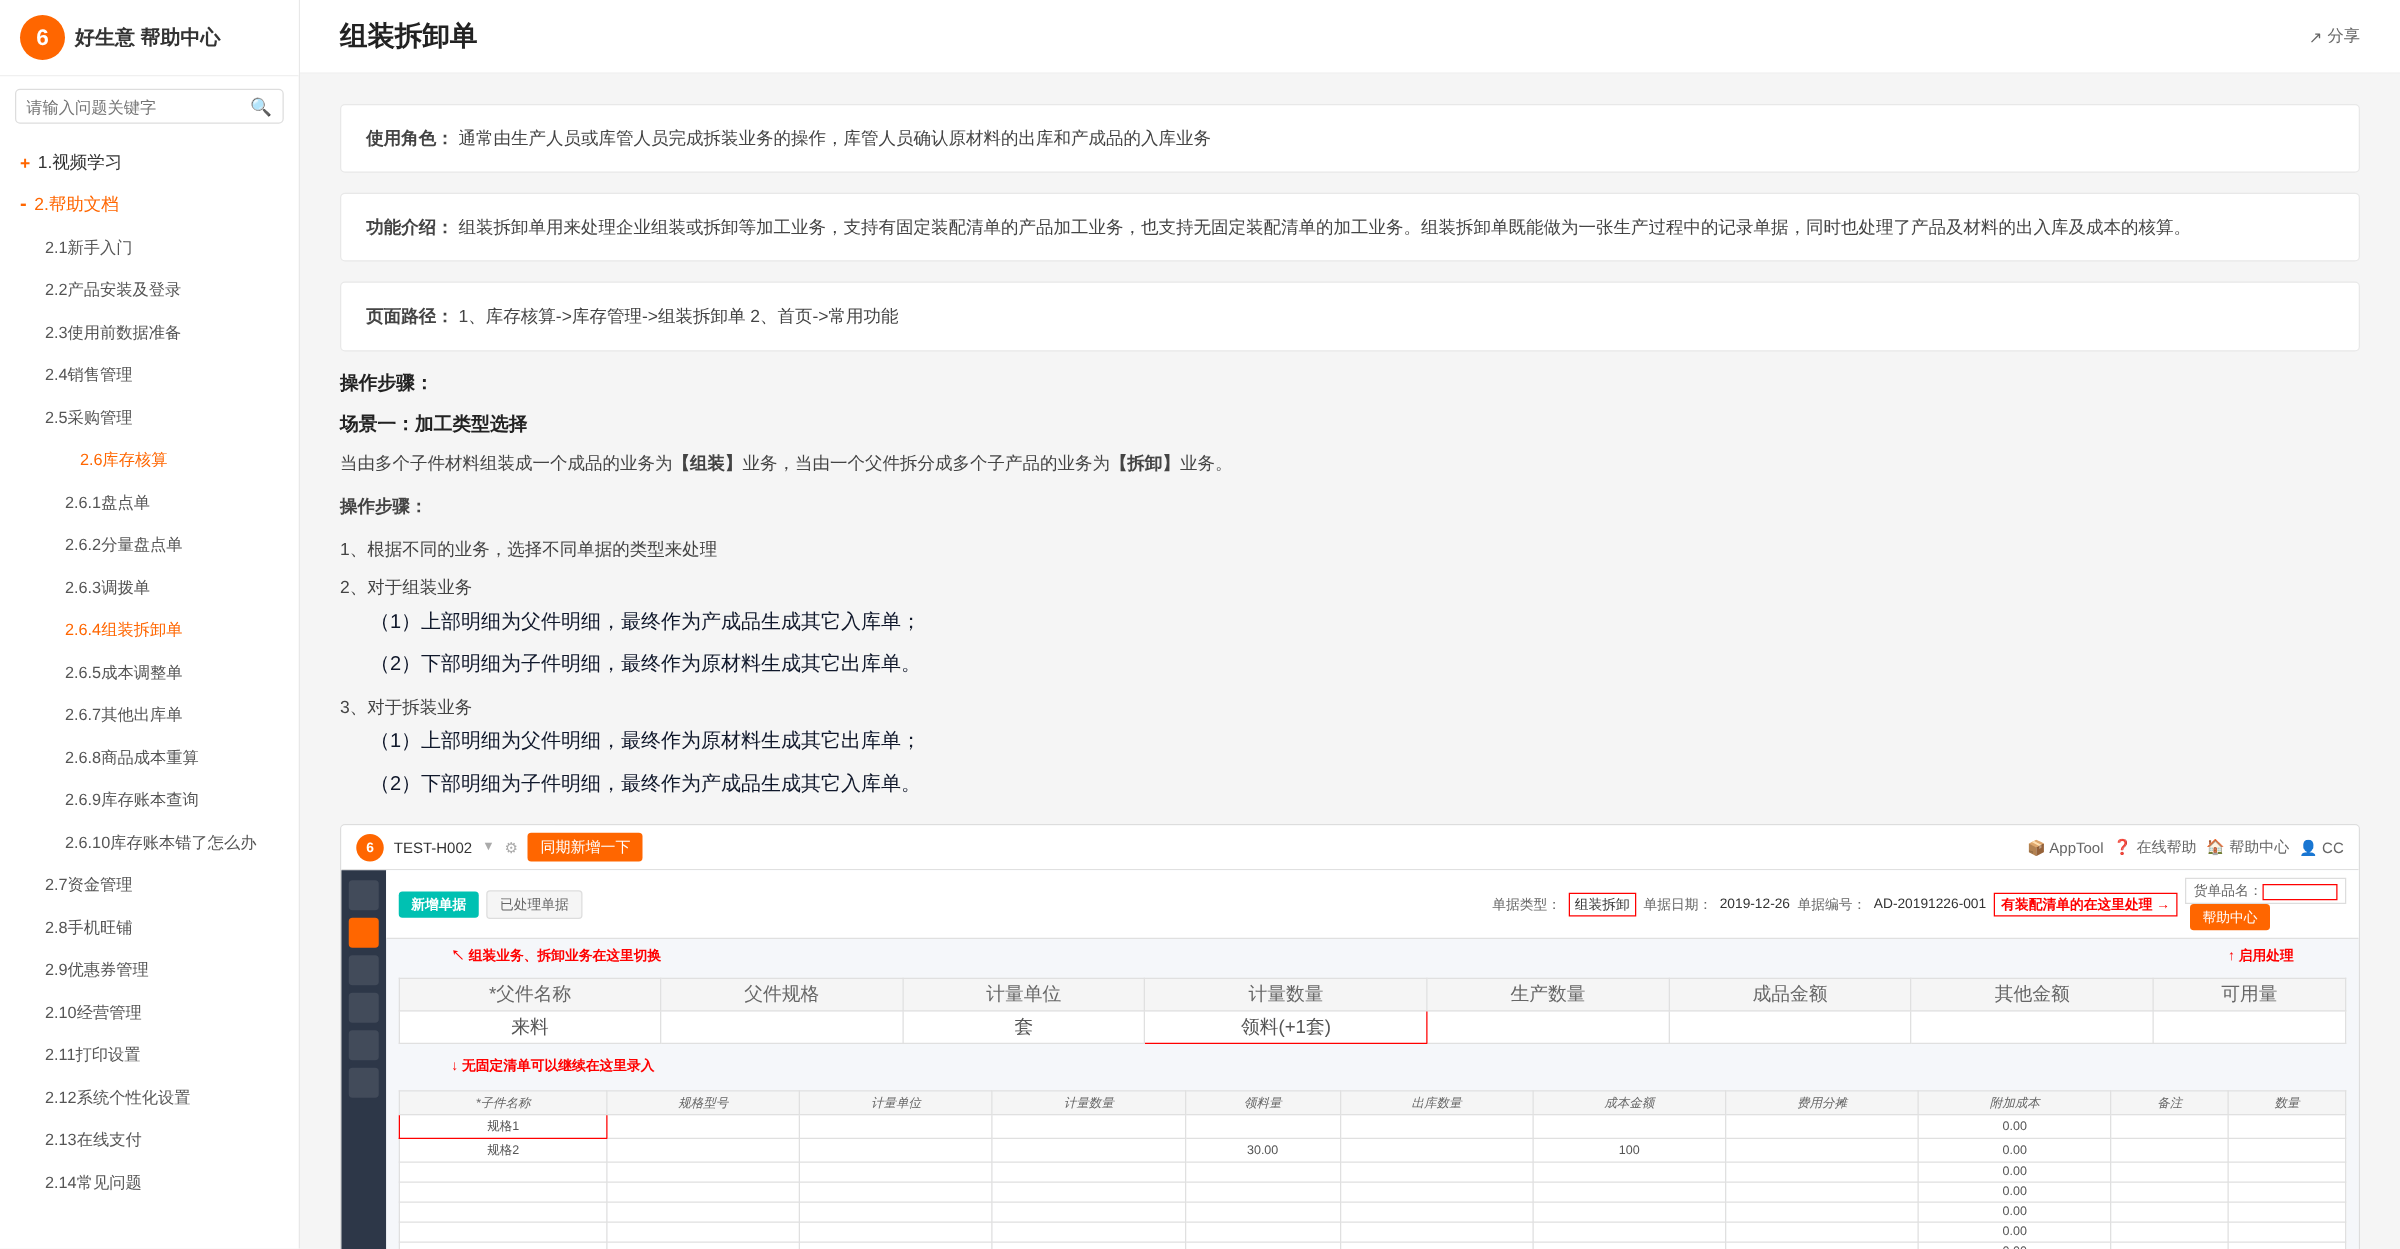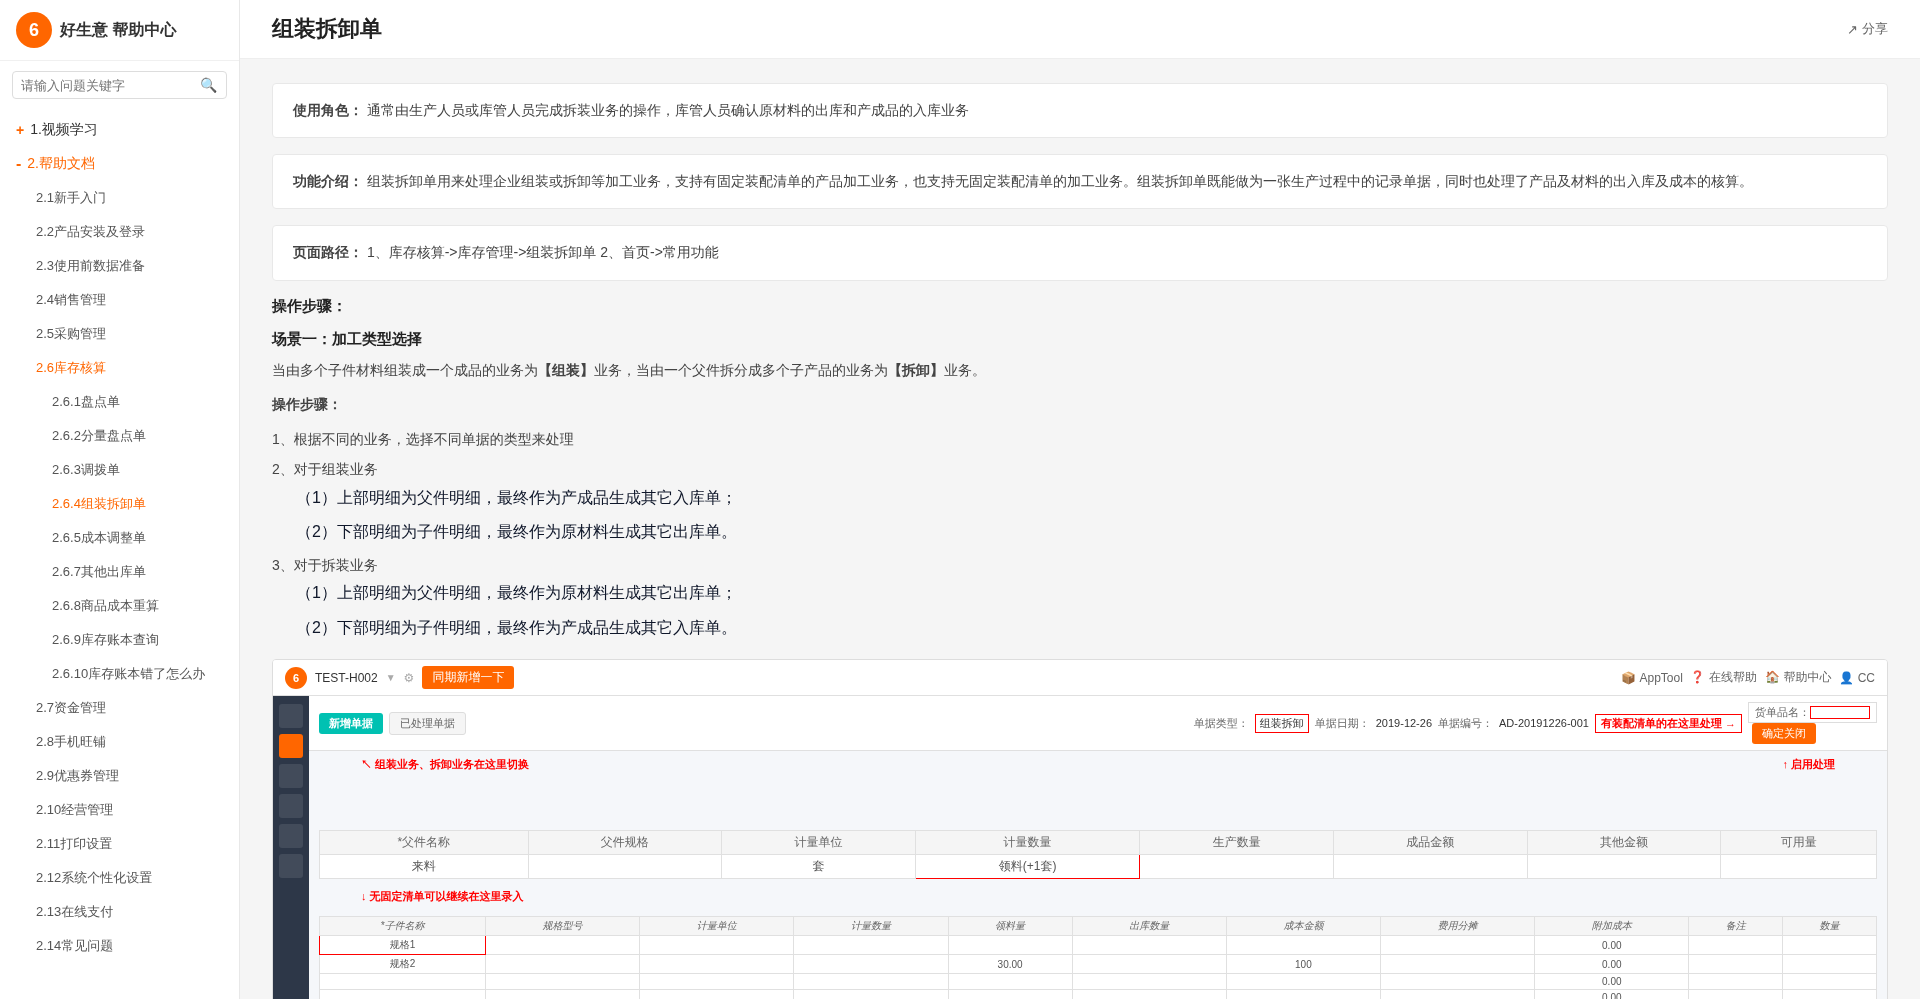--- a/index.html
+++ b/index.html
@@ -44,21 +44,21 @@
       border: none; outline: none; flex: 1; font-size: 13px; color: #15803d;
       background: transparent;
     }
     .search-icon { color: #aaa; font-size: 14px; cursor: pointer; }
     .sidebar-nav { flex: 1; overflow-y: auto; padding: 4px 0 16px; }
     .nav-item { padding: 8px 16px; cursor: pointer; font-size: 14px; color: #333; display: flex; align-items: center; }
     .nav-item .plus { color: #f60; margin-right: 6px; font-size: 14px; font-weight: bold; }
     .nav-item .minus { color: #f60; margin-right: 6px; font-size: 16px; font-weight: bold; }
     .nav-item.active { color: #f60; }
     .nav-item.level2 { padding-left: 36px; font-size: 13px; color: #555; }
-    .nav-item.level2.active { color: #f60; }
+    .nav-item.level2.active { color: #f60; margin-left: 28px; }
     .nav-item.level3 { padding-left: 52px; font-size: 13px; color: #555; }
     .nav-item.level3.active { color: #f60; font-weight: 500; }
 
     
     #main {
       flex: 1;
       display: flex;
       flex-direction: column;
       overflow: hidden;
       background: #f5f5f5;
@@ -132,21 +132,21 @@
     
     .mini-body { display: flex; min-height: 220px; }
     .mini-sidebar { width: 36px; background: #2d3748; display: flex; flex-direction: column; align-items: center; padding-top: 8px; gap: 6px; }
     .mini-sidebar-icon { width: 24px; height: 24px; background: rgba(255,255,255,0.1); border-radius: 3px; display: flex; align-items: center; justify-content: center; cursor: pointer; }
     .mini-sidebar-icon-active { background: #f60; }
     .mini-main { flex: 1; background: #f5f7fa; }
     .mini-tab { background: #f5f5f5; color: #666; padding: 3px 10px; border-radius: 3px; font-size: 11px; border: 1px solid #ddd; cursor: pointer; }
 
     
     .mini-table-section { padding: 6px 10px; }
-    .mini-table { width: 100%; border-collapse: collapse; font-size: 12px; margin-top: 48px; }
+    .mini-table { width: 100%; border-collapse: collapse; font-size: 15px; }
     .mini-table th { background: #f5f5f5; border: 1px solid #e0e0e0; padding: 3px 6px; text-align: center; color: #666; font-weight: normal; }
     .mini-table td { border: 1px solid #e0e0e0; padding: 3px 6px; text-align: center; color: #555; background: #fff; }
     .mini-table tr:nth-child(even) td { background: #fafafa; }
 
     
     .ss-wrapper { position: relative; }
 
     
     .mini-bottom-table { width: 100%; border-collapse: collapse; font-size: 10px; margin-top: 4px; }
     .mini-bottom-table th { background: #f5f5f5; border: 1px solid #e0e0e0; padding: 2px 5px; color: #666; font-weight: normal; text-align: center; font-style: italic; }
@@ -347,21 +347,21 @@
                   <span style="font-size:11px;border:1px solid red;padding:1px 4px;color:#333;">组装拆卸</span>
                   <span style="font-size:11px;color:#666;">单据日期：</span>
                   <span style="font-size:11px;color:#333;">2019-12-26</span>
                   <span style="font-size:11px;color:#666;">单据编号：</span>
                   <span style="font-size:11px;color:#333;">AD-20191226-001</span>
 
                   <span style="color:red;font-size:11px;font-weight:600;border:1px solid red;padding:1px 5px;">有装配清单的在这里处理 →</span>
 
                   <div style="position:relative;display:inline-block;">
                     <div style="border:1px solid #ddd;padding:2px 6px;font-size:11px;background:#fff;color:#666;">货单品名：<input type="text" style="border: 1px solid red; font-size: 10px; width: 60px;"></div>
-                    <button class="mini-btn-orange" style="margin-left:4px;font-size:11px;">确定关闭</button>
+                    <button class="mini-btn-orange" style="margin-left:4px;font-size:11px;">帮助中心</button>
                   </div>
                 </div>
               </div>
 
               <div style="padding:4px 52px;display:flex;justify-content:space-between;align-items:center;">
                 <div style="position:relative;">
                   <span style="color:red;font-size:11px;font-weight:600;">↖ 组装业务、拆卸业务在这里切换</span>
                 </div>
                 <div>
                   <span style="color:red;font-size:11px;font-weight:600;">↑ 启用处理</span>

